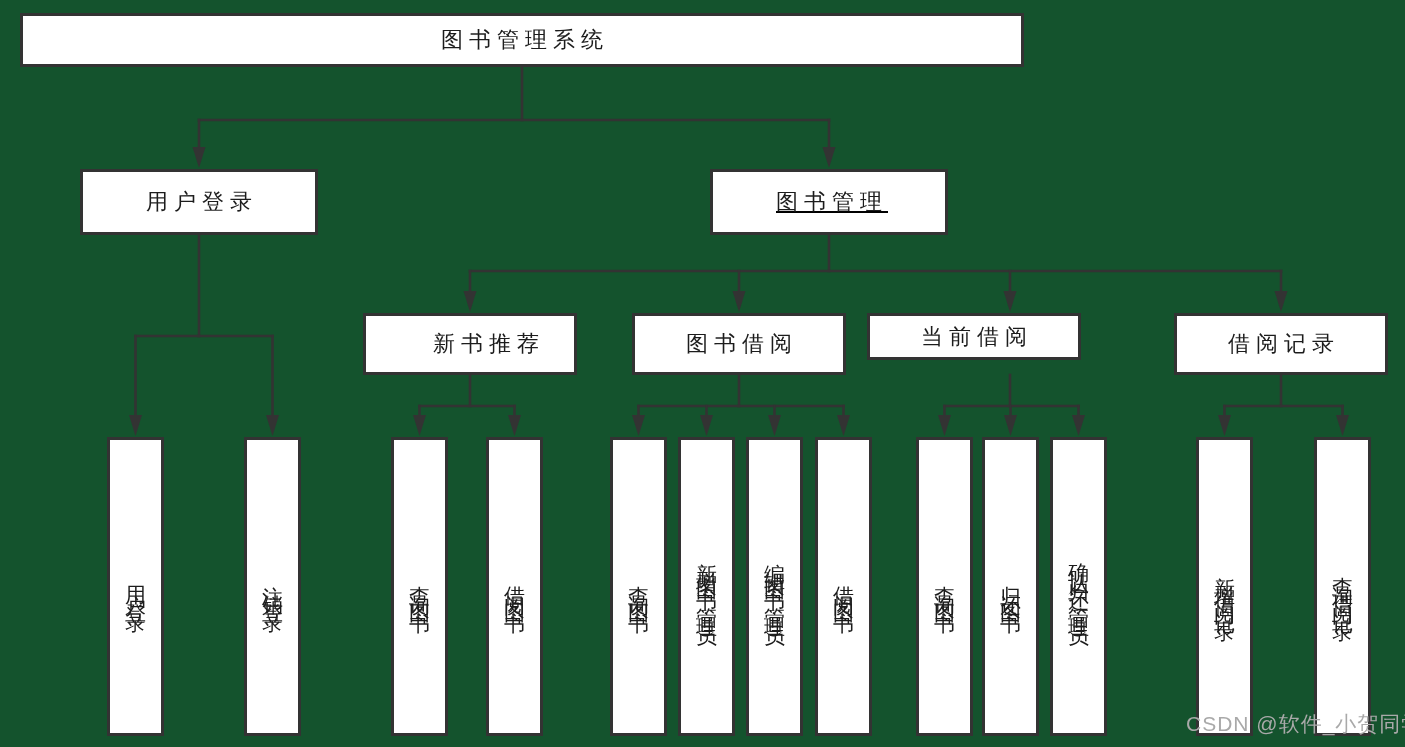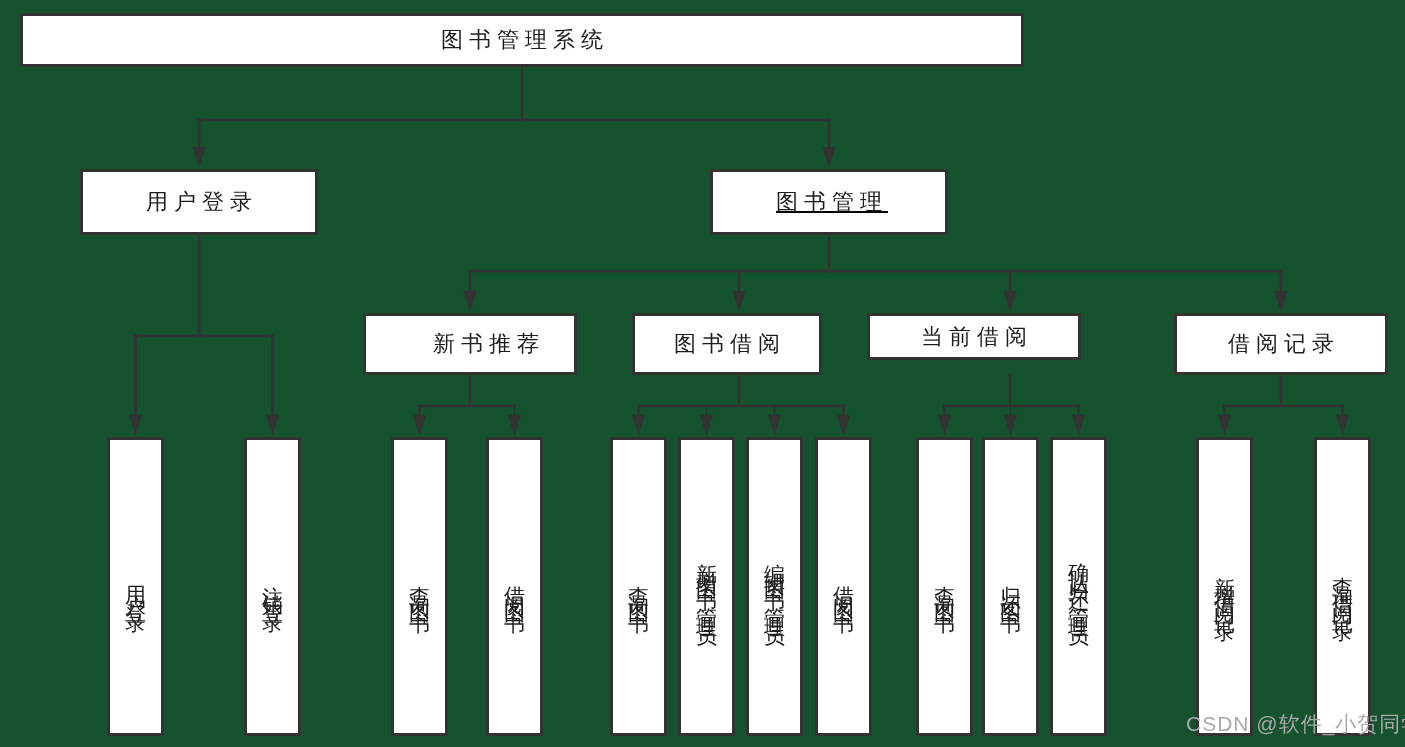--- a/index.html
+++ b/index.html
@@ -124,21 +124,21 @@
       </div>
       <div class="node v" style="left: 107px; top: 437px; width: 57px; height: 299px; border-color: rgb(51, 51, 51);">
         <span class="lbl" style="color: rgb(28, 28, 28);">用户登录</span>
       </div>
       <div class="node v" style="left: 244px; top: 437px; width: 57px; height: 299px; border-color: rgb(51, 51, 51);">
         <span class="lbl" style="color: rgb(28, 28, 28);">注销登录</span>
       </div>
       <div class="node h" style="left: 363px; top: 313px; width: 214px; height: 62px; border-color: rgb(51, 51, 51);">
         <span class="lbl" style="color: rgb(28, 28, 28); margin-left: 32px;">新书推荐</span>
       </div>
-      <div class="node h" style="left: 632px; top: 313px; width: 190px; height: 62px; border-color: rgb(51, 51, 51);">
+      <div class="node h" style="left: 632px; top: 313px; width: 214px; height: 62px; border-color: rgb(51, 51, 51);">
         <span class="lbl" style="color: rgb(28, 28, 28);">图书借阅</span>
       </div>
       <div class="node h" style="left: 867px; top: 313px; width: 214px; height: 47px; border-color: rgb(51, 51, 51); text-align: right;">
         <span class="lbl" style="color: rgb(28, 28, 28);">当前借阅</span>
       </div>
       <div class="node h" style="left: 1174px; top: 313px; width: 214px; height: 62px; border-color: rgb(51, 51, 51);">
         <span class="lbl" style="color: rgb(28, 28, 28);">借阅记录</span>
       </div>
       <div class="node v" style="left: 391px; top: 437px; width: 57px; height: 299px; border-color: rgb(51, 51, 51);">
         <span class="lbl" style="color: rgb(28, 28, 28);">查询图书</span>

